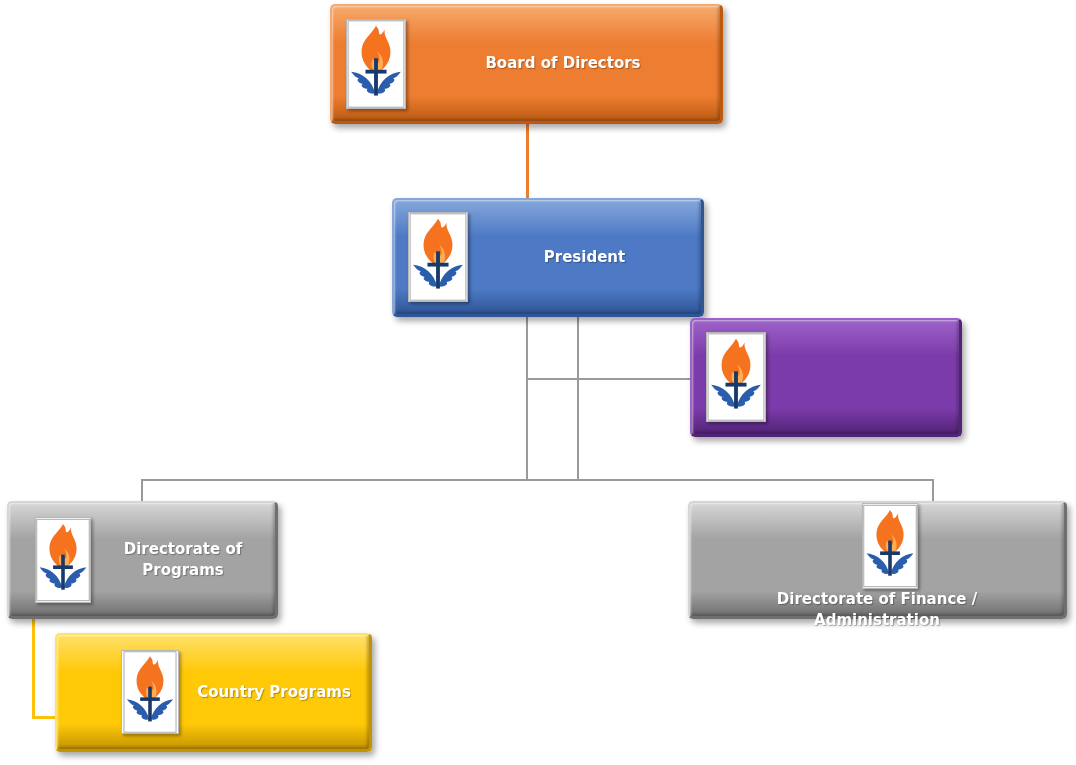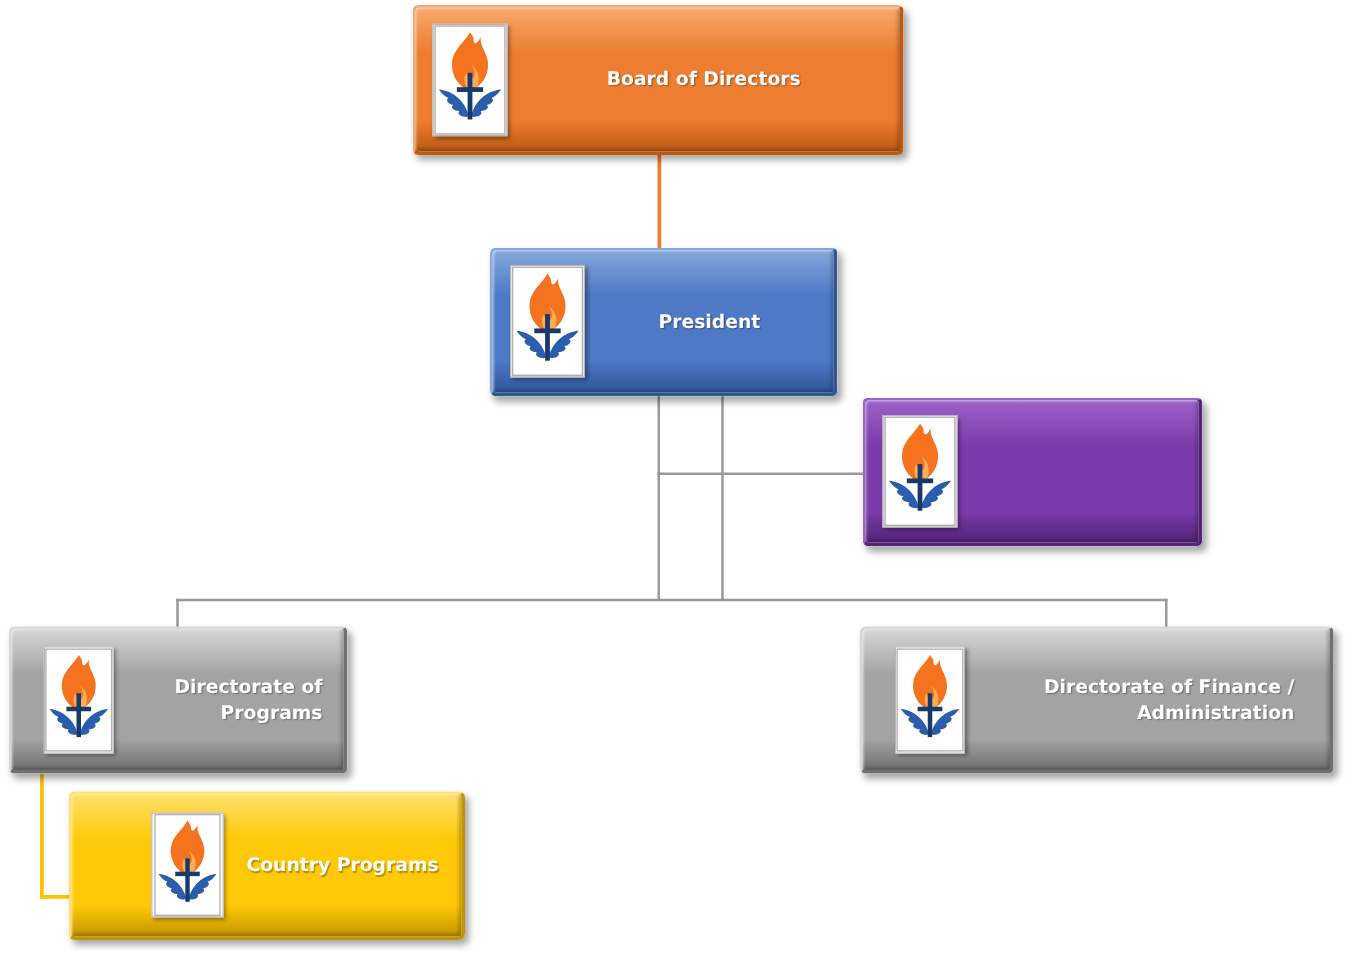--- a/index.html
+++ b/index.html
@@ -44,28 +44,28 @@
   .node .label {
     flex: 1 1 auto;
     text-align: center;
     color: #ffffff;
     font-weight: bold;
     font-size: 15px;
     line-height: 1.4;
     text-shadow: 1px 1px 1px rgba(0,0,0,0.3);
     padding: 0 10px;
   }
-  .label-inner { display: inline-block; text-align: right; }
+  .label-inner { display: inline-block; }
 
   
   .node-board     { left: 330px; top: 4px;   width: 393px; height: 120px; }
-  .node-president { left: 392px; top: 198px; width: 278px; height: 119px; }
+  .node-president { left: 392px; top: 198px; width: 312px; height: 119px; }
   .node-pa        { left: 690px; top: 318px; width: 272px; height: 119px; }
   .node-programs  { left: 7px;   top: 501px; width: 271px; height: 118px; }
-  .node-finance   { left: 688px; top: 501px; width: 379px; height: 118px; }
+  .node-finance   { left: 688px; top: 501px; width: 379px; height: 118px; flex-direction: column; }
   .node-country   { left: 55px;  top: 633px; width: 317px; height: 119px; padding-left: 32px; }
 
   .node-board .logo, .node-president .logo, .node-pa .logo { margin-left: 14px; }
   .node-programs .logo, .node-finance .logo { margin-left: 26px; }
   .node-country .logo { margin-left: 32px; }
   .node-programs .logo, .node-finance .logo { width: 56px; height: 86px; }
   .node-country .logo { width: 58px; height: 84px; }
 
   .node-programs .label-inner { max-width: 150px; }
   .node-finance  .label-inner { max-width: 235px; }

